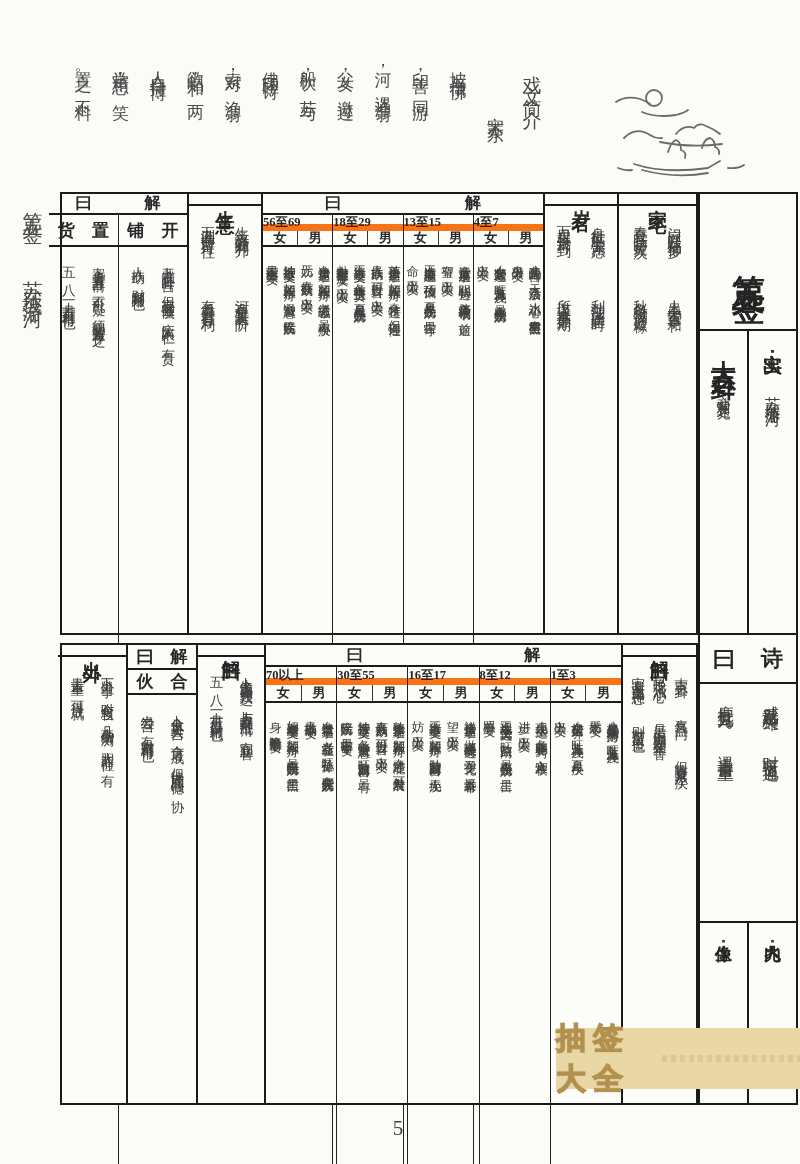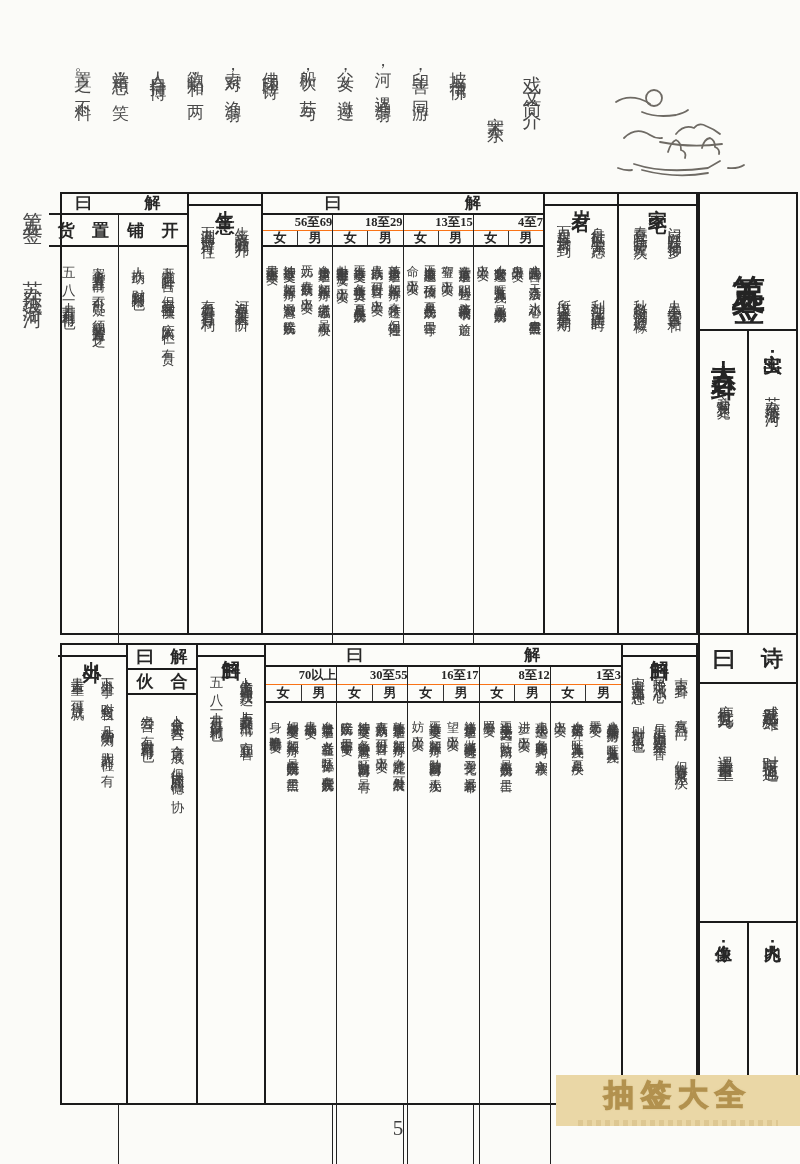--- a/index.html
+++ b/index.html
@@ -37,21 +37,21 @@
   .col-header .tall-label{ font-size:19px; letter-spacing:5px; }
   .col-header.split2{ flex-direction:column; padding:0; }
   .col-header.split2 .s2-top{ flex:1; border-bottom:2px solid #1b1b1b; font-size:17px; }
   .col-header.split2 .s2-bot{ flex:1; font-size:17px; }
   .rtl-chars{ display:flex; flex-direction:row-reverse; justify-content:space-around; align-items:center;
               width:100%; font-weight:bold; color:#262626; }
   .ag-jie{ height:var(--jie); border-bottom:2px solid #1b1b1b; font-size:16px; }
   .ag-cols{ flex:1; display:flex; flex-direction:row-reverse; }
   .age-col{ flex:1; display:flex; flex-direction:column; }
   .age-col:not(:first-child){ border-right:1.5px solid #222; }
-  .age-label{ height:calc(var(--agelab) + 1px); border-bottom:1px solid #f97316; text-align:right;
+  .age-label{ height:calc(var(--agelab) + 1px); border-bottom:7px solid #f97316; text-align:left;
               font-weight:bold; font-size:12.5px; line-height:var(--agelab); color:#262626;}
   .age-mf{ height:calc(var(--mf) + 2px); border-bottom:2px solid #1b1b1b; display:flex; flex-direction:row-reverse;
            font-weight:bold; font-size:13px; line-height:var(--mf); color:#262626;}
   .age-mf span{ flex:1; text-align:center; }
   .age-mf span:last-child{ border-right:1px solid #333; }
   .age-body{ flex:1; display:flex; flex-direction:row-reverse; padding-top:8px; }
   .sub-mf{ flex:1; display:flex; justify-content:center; }
   .sg-cols{ flex:1; display:flex; flex-direction:row-reverse; }
   .sg-col{ flex:1; display:flex; flex-direction:column; }
   .sg-col:not(:first-child){ border-right:1.5px solid #222; }
@@ -76,22 +76,22 @@
   .verd-big{ font-size:25px; font-weight:bold; letter-spacing:5px; color:#242424; }
   .verd-small{ font-size:13.5px; letter-spacing:2px; }
   .rp-poemhead{ height:49px; border-bottom:2px solid #1b1b1b; display:flex; align-items:center; }
   .rp-poemhead .rtl-chars{ font-size:22px; }
   .rp-poem{ height:239px; border-bottom:2px solid #1b1b1b; display:flex; justify-content:center; padding-top:8px; }
   .rp-bottom{ flex:1; display:flex; flex-direction:row-reverse; }
   .rp-bottom > div{ flex:1; display:flex; justify-content:center; padding-top:8px;
                     font-size:17px; font-weight:bold; color:#262626; }
   .rp-bottom > div:nth-child(2){ border-right:2px solid #1b1b1b; }
   
-  .watermark{ position:absolute; left:556px; top:1028px; width:244px; height:51px;
-              display:flex; flex-direction:column; align-items:center; justify-content:center; gap:4px;margin-top:47px; }
+  .watermark{ position:absolute; left:556px; top:1028px; width:244px; height:61px;
+              display:flex; align-items:center; justify-content:center; gap:4px; }
   .wm-text{ font-family:"Liberation Sans", sans-serif; font-size:30px; font-weight:bold;
             letter-spacing:7px; -webkit-text-stroke:1.2px #b2914e; text-shadow:0 0 2px rgba(160,130,60,.55); }
   .wm-sub{ width:82%; height:7px; opacity:.5;
            background:repeating-linear-gradient(90deg, rgba(178,145,78,.45) 0 5px, rgba(178,145,78,0) 5px 9px); }
   
   .page-number{ position:absolute; left:348px; top:1116px; width:100px; text-align:center;
                 font-size:21px; color:#3c3c3c; }
 </style>
 </head>
 <body>

